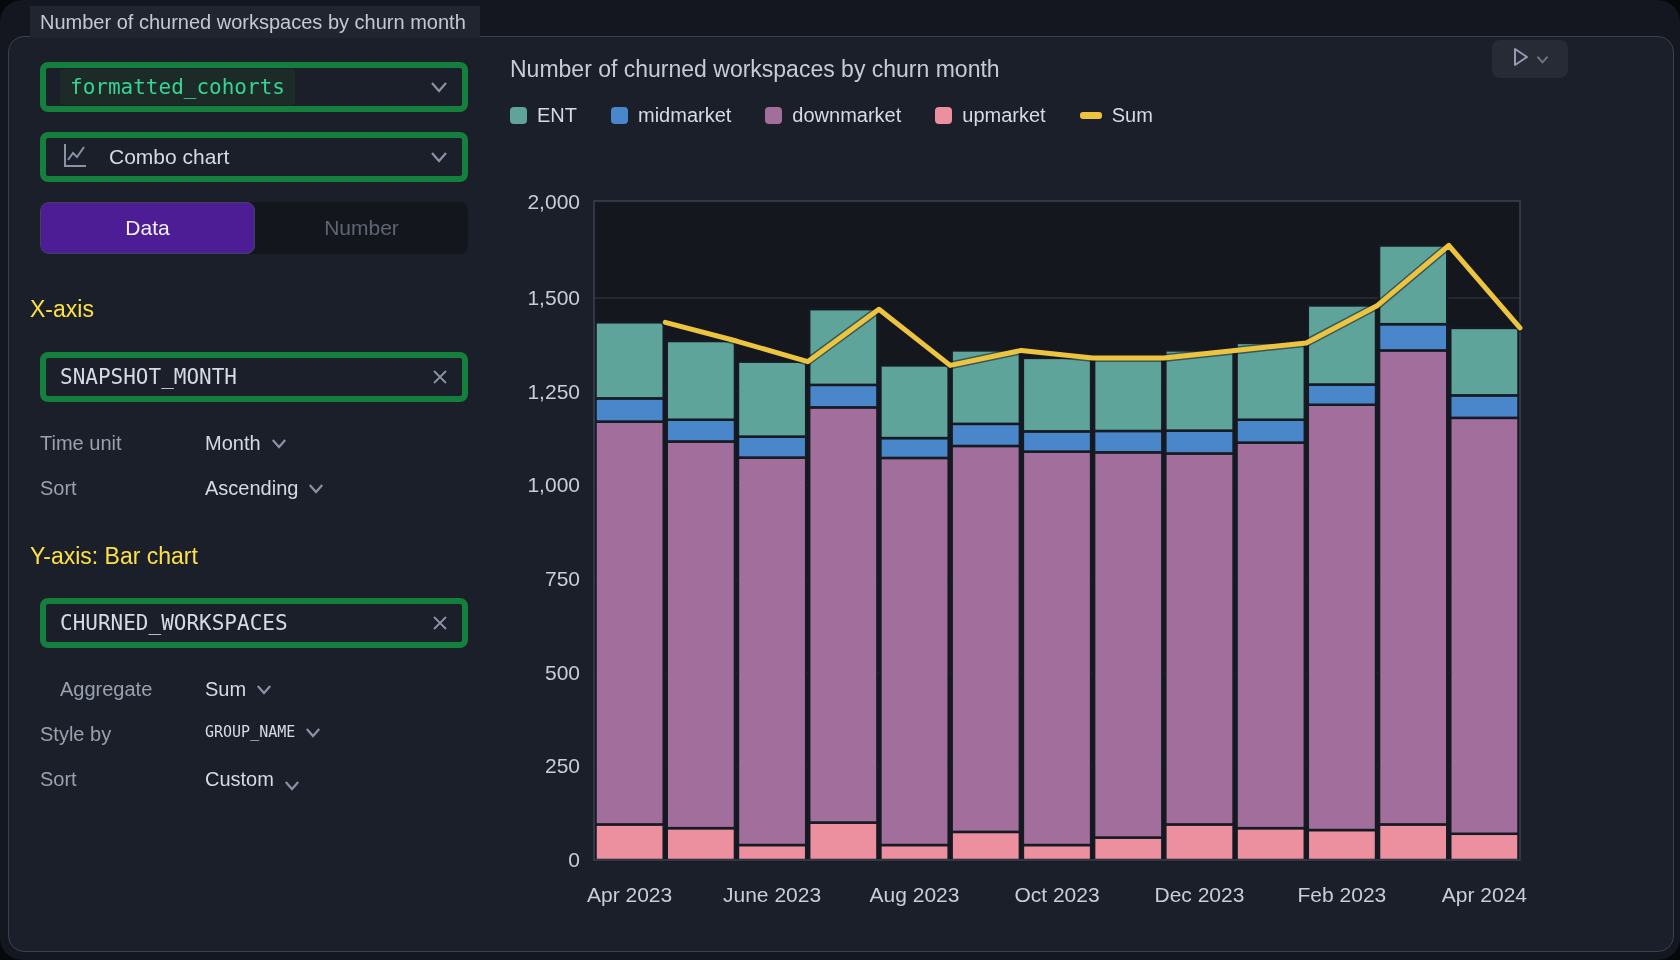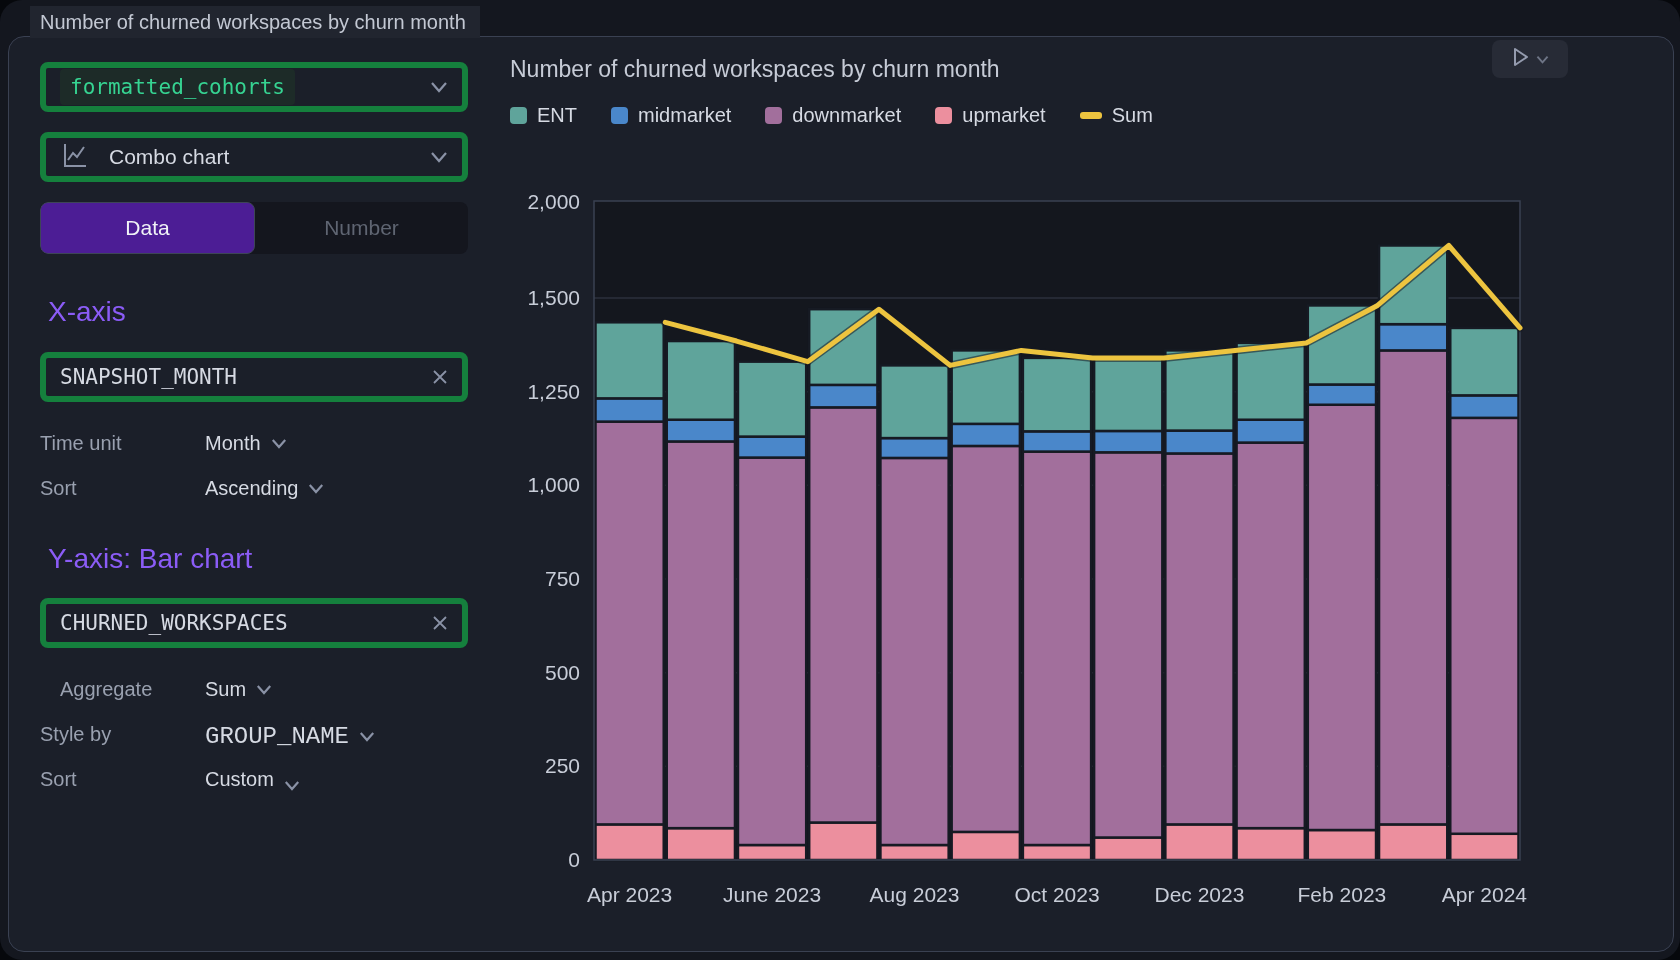--- a/index.html
+++ b/index.html
@@ -20,21 +20,21 @@
   .chev svg, .xicon svg { display:block; }
   .code-chip { background:#1d2b28; color:#36d492; font-family:"DejaVu Sans Mono", monospace;
                font-size:21px; padding:6px 10px; border-radius:4px; }
   .sel-label { color:#d6dae3; font-size:21px; margin-left:12px; }
   .mono { font-family:"DejaVu Sans Mono", monospace; font-size:21px; color:#d6dae3; }
   .tabs { position:absolute; left:40px; top:202px; width:428px; height:52px;
           display:flex; border-radius:8px; overflow:hidden; background:#14161e; }
   .tab { flex:1; display:flex; align-items:center; justify-content:center;
          font-size:21px; color:#5f6572; }
   .tab.active { background:#4c1d95; border:1px solid #3e4557; border-radius:8px; color:#f0f2f6; }
-  .heading { position:absolute; left:48px; color:#8b5cf6; font-size:28px; }
+  .heading { position:absolute; left:30px; color:#fde047; font-size:23px; }
   .row-label { position:absolute; left:40px; color:#99a0af; font-size:20px; }
   .row-value { position:absolute; left:205px; color:#d6dae3; font-size:20px;
                display:flex; align-items:center; gap:8px; }
   .row-value .chev { margin-left:2px; }
 
   
   .chart-title { position:absolute; left:510px; top:56px; color:#c6cbd6; font-size:23px; }
   .legend { position:absolute; left:510px; top:104px; display:flex; align-items:center; gap:34px; }
   .legend-item { display:flex; align-items:center; gap:10px; color:#d6dae3; font-size:20px; }
   .swatch { width:17px; height:17px; border-radius:4px; }
@@ -127,21 +127,21 @@
     <span>Sum</span>
     <span class="chev">
       <svg width="16" height="11" viewBox="0 0 18 12">
           <polyline points="2,2 9,10 16,2" fill="none" stroke="#8a92a6" stroke-width="2.4"></polyline>
         </svg>
     </span>
   </div>
 
   <div class="row-label" style="top:723px;">Style by</div>
   <div class="row-value" style="top:723px;">
-    <span class="mono" style="font-size:24px;font-family:Liberation Mono, monospace;">GROUP_NAME</span>
+    <span class="mono" style="font-size:15px;">GROUP_NAME</span>
     <span class="chev">
       <svg width="16" height="11" viewBox="0 0 18 12">
           <polyline points="2,2 9,10 16,2" fill="none" stroke="#8a92a6" stroke-width="2.4"></polyline>
         </svg>
     </span>
   </div>
 
   <div class="row-label" style="top:768px;">Sort</div>
   <div class="row-value" style="top:768px;align-items:flex-end;">
     <span>Custom</span>

